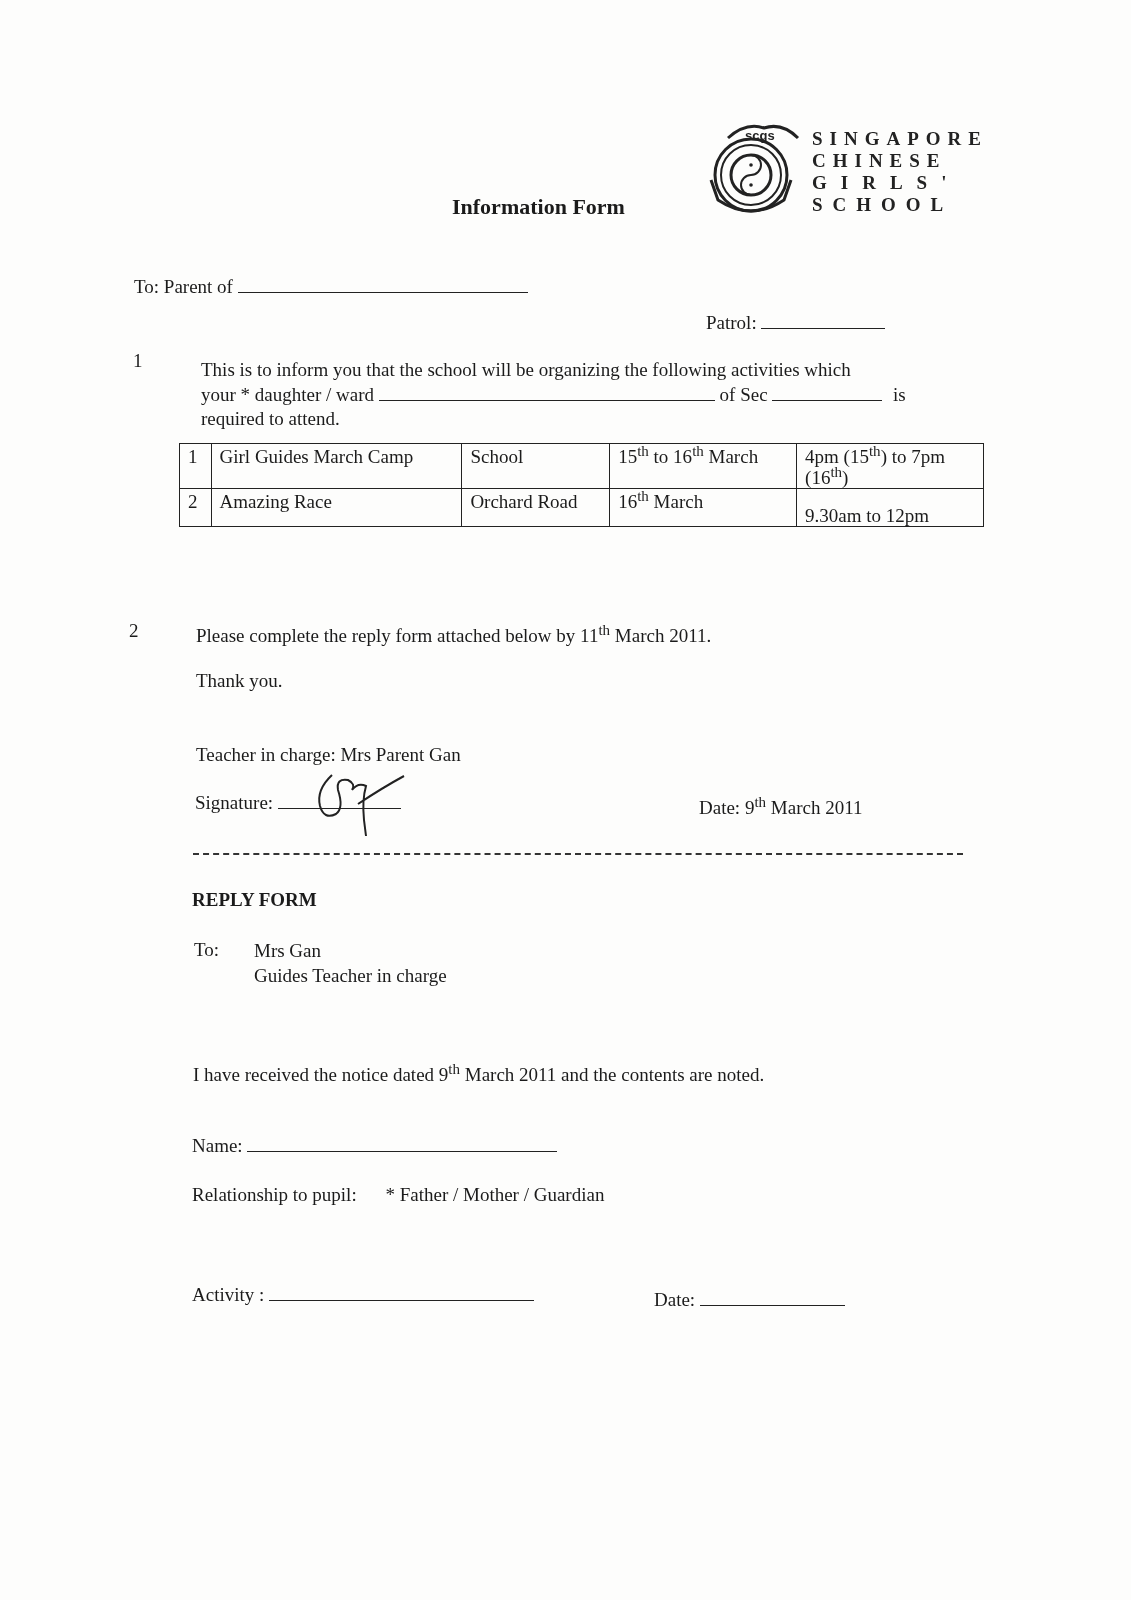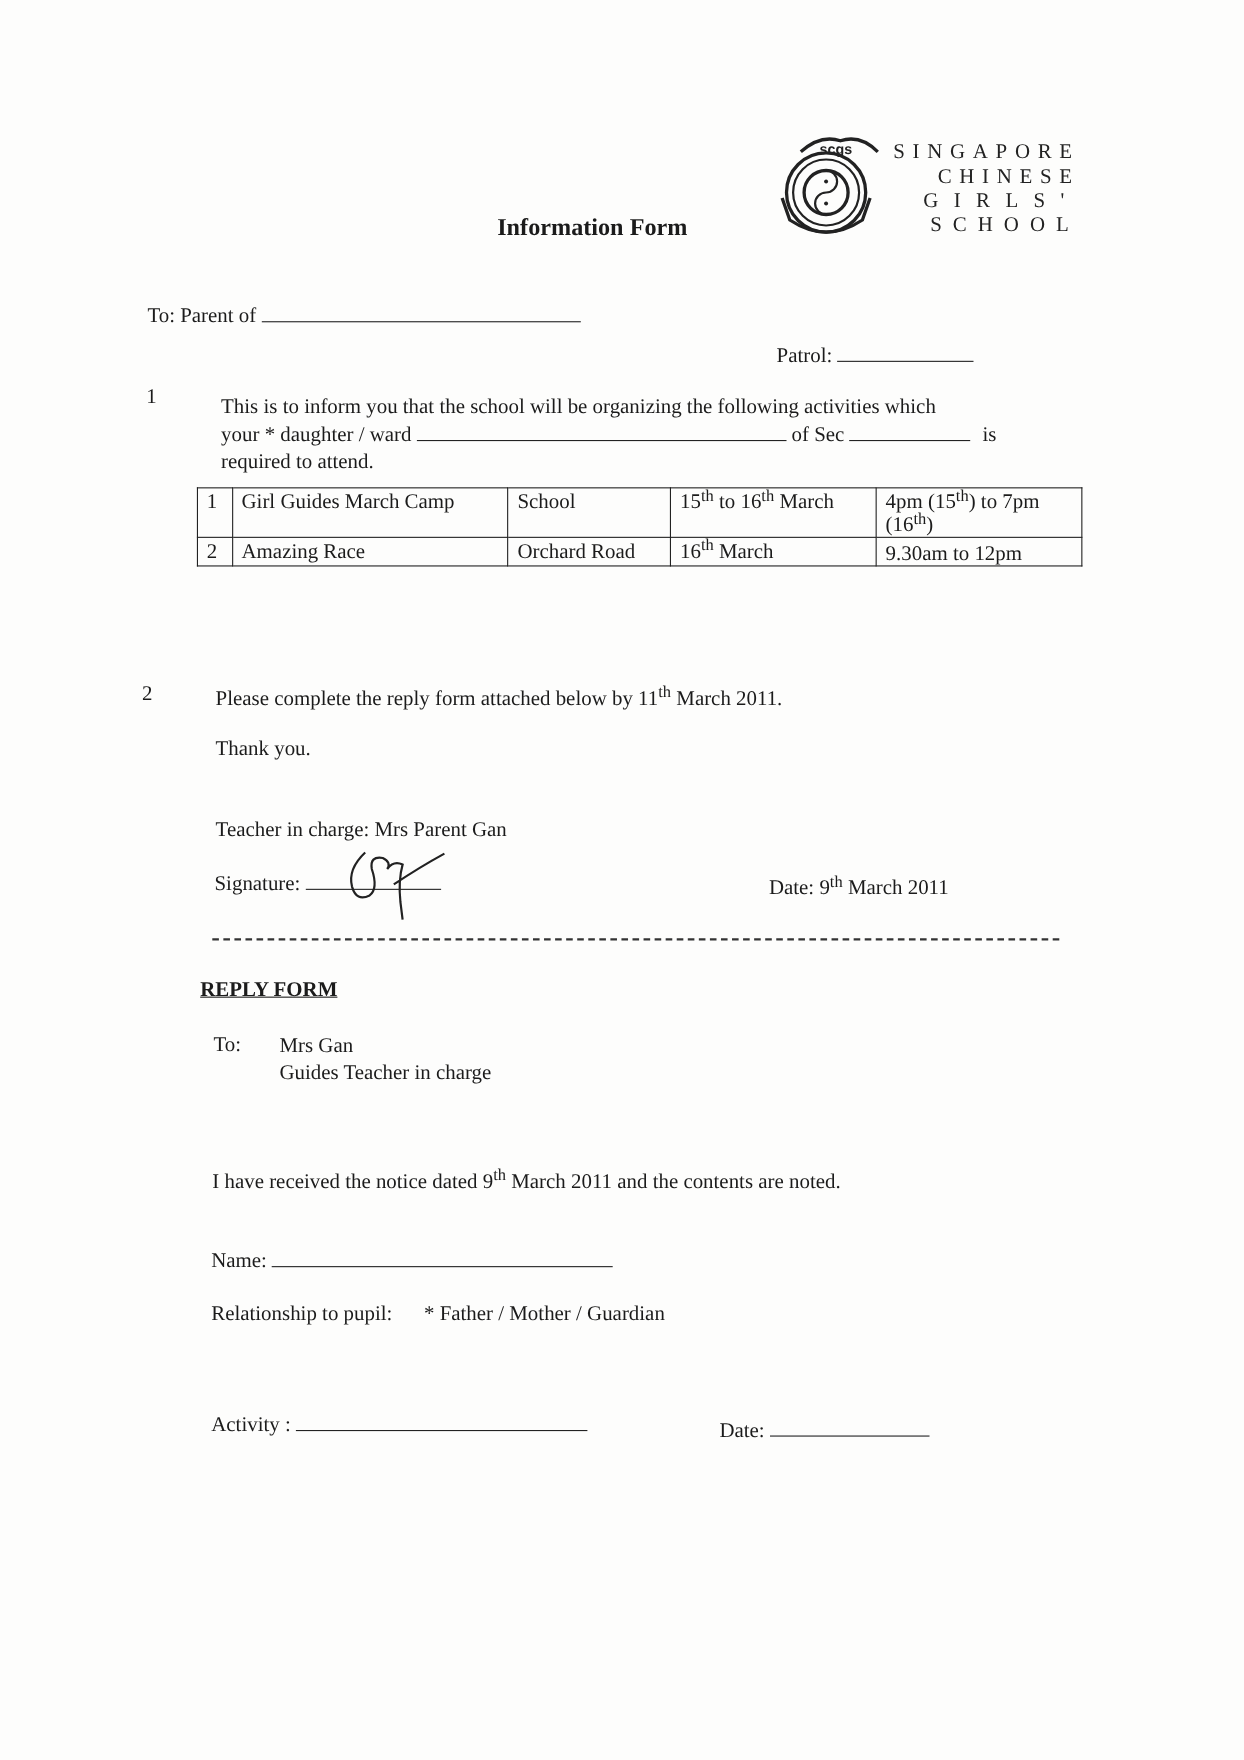--- a/index.html
+++ b/index.html
@@ -2,21 +2,21 @@
 <html><head>
 <meta charset="utf-8">
 <style>
   html, body { margin:0; padding:0; }
   body { width:1131px; height:1600px; background:#fdfdfc; position:relative; overflow:hidden;
          font-family:"Liberation Serif", "DejaVu Serif", serif; color:#1b1b1b; }
   .abs { position:absolute; }
   .txt { font-size:19px; line-height:22px; white-space:nowrap; }
   sup { font-size:15px; vertical-align:7px; line-height:0; }
   .blank { display:inline-block; border-bottom:1.5px solid #222; height:18px; vertical-align:baseline; }
-  .logo-text { font-family:"Liberation Serif", serif; font-weight:normal; font-size:19px; letter-spacing:7px; line-height:22px; color:#222;text-align:right; }
+  .logo-text { font-family:"Liberation Serif", serif; font-weight:bold; font-size:19px; letter-spacing:7px; line-height:22px; color:#222; }
   table.act { border-collapse:collapse; font-size:19px; line-height:21px; }
   table.act td { border:1.5px solid #222; padding:2px 8px 0 8px; vertical-align:top; }
   .dash { border-top:2px dashed #333; height:0; }
   .bold { font-weight:bold; }
 </style>
 </head>
 <body>
 
 <div class="abs" style="left:706px; top:120px; width:110px; height:100px;">
   <svg width="110" height="100" viewBox="0 0 110 100">
@@ -69,21 +69,21 @@
     <td style="white-space:normal;">Girl Guides March Camp</td>
     <td>School</td>
     <td>15<sup>th</sup> to 16<sup>th</sup> March</td>
     <td>4pm (15<sup>th</sup>) to 7pm<br>(16<sup>th</sup>)</td>
   </tr>
   <tr>
     <td>2</td>
     <td>Amazing Race</td>
     <td>Orchard Road</td>
     <td>16<sup>th</sup> March</td>
-    <td style="padding-top:4px;">9.30am to 12pm</td>
+    <td style="padding-top:16px;">9.30am to 12pm</td>
   </tr>
 </tbody>
   </table>
 
 <div class="abs txt" style="left:129px; top:620px;">2</div>
 <div class="abs txt" style="left:196px; top:625px;">
   <span>Please complete the reply form attached below by 11</span><sup>th</sup><span> March 2011.</span>
 </div>
 <div class="abs txt" style="left:196px; top:670px;">Thank you.</div>
 
@@ -94,21 +94,21 @@
 </div>
 <svg class="abs" style="left:312px; top:770px;" width="100" height="70" viewBox="0 0 100 70">
   <path d="M20 5 Q4 20 8 36 Q12 50 24 44 Q32 38 26 20 Q24 8 36 10 Q44 14 40 20 Q46 12 54 16 Q50 30 52 50 L54 66 M46 34 Q70 18 92 6" fill="none" stroke="#222" stroke-width="2"></path>
 </svg>
 <div class="abs txt" style="left:699px; top:797px;">
   <span>Date: 9</span><sup>th</sup><span> March 2011</span>
 </div>
 
 <div class="abs dash" style="left:193px; top:853px; width:770px;"></div>
 
-<div class="abs txt bold" style="left:182px; top:889px;text-decoration:underline;">REPLY FORM</div>
+<div class="abs txt bold" style="left:192px; top:889px;">REPLY FORM</div>
 <div class="abs txt" style="left:194px; top:939px;">To:</div>
 <div class="abs txt" style="left:254px; top:940px;">Mrs Gan</div>
 <div class="abs txt" style="left:254px; top:965px;">Guides Teacher in charge</div>
 
 <div class="abs txt" style="left:193px; top:1064px;">
   <span>I have received the notice dated 9</span><sup>th</sup><span> March 2011 and the contents are noted.</span>
 </div>
 
 <div class="abs txt" style="left:192px; top:1133px;">
   <span>Name:</span>

